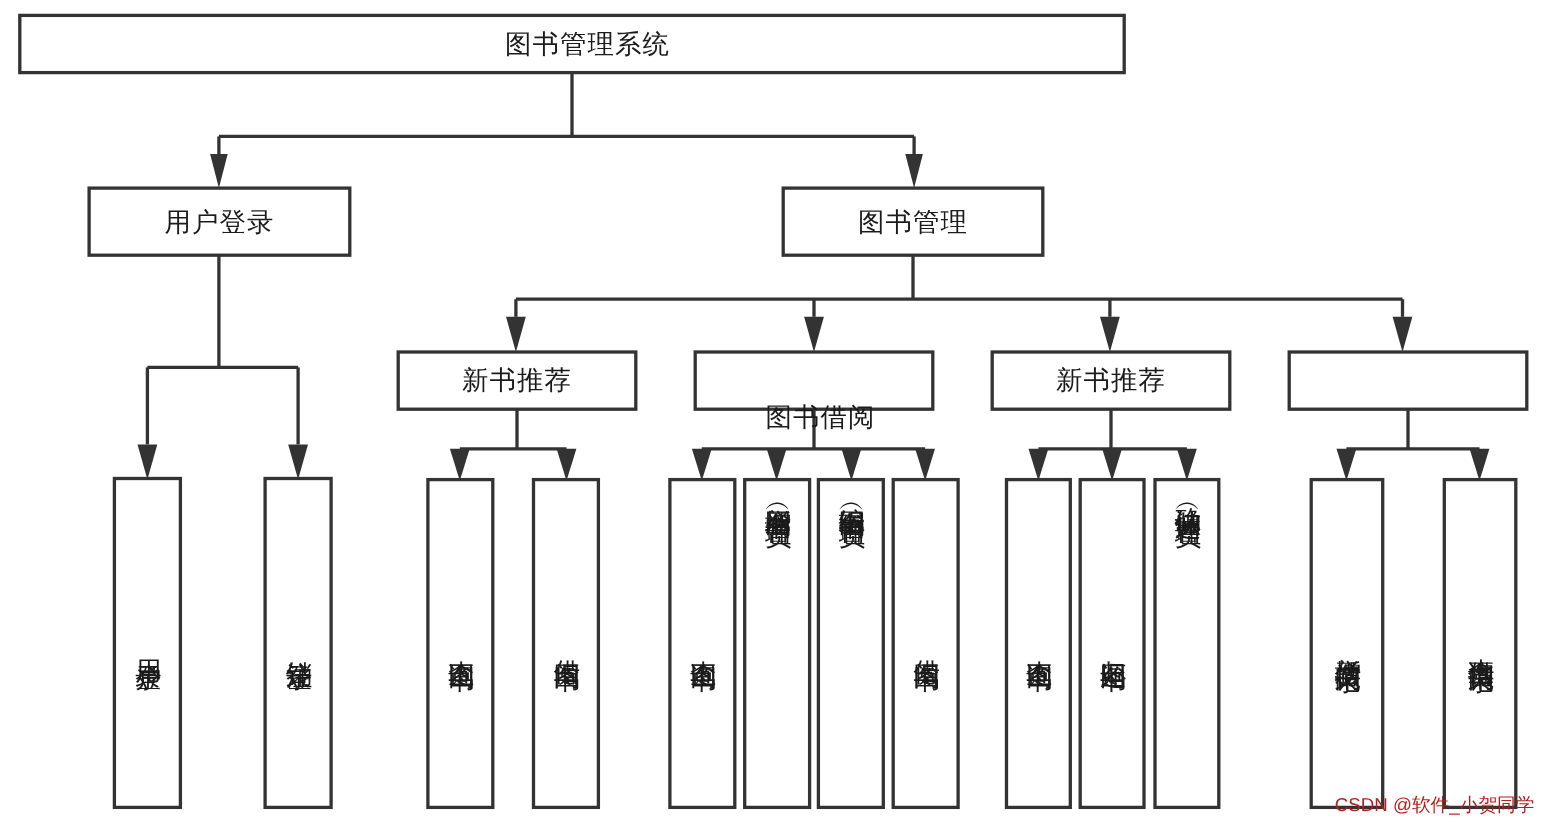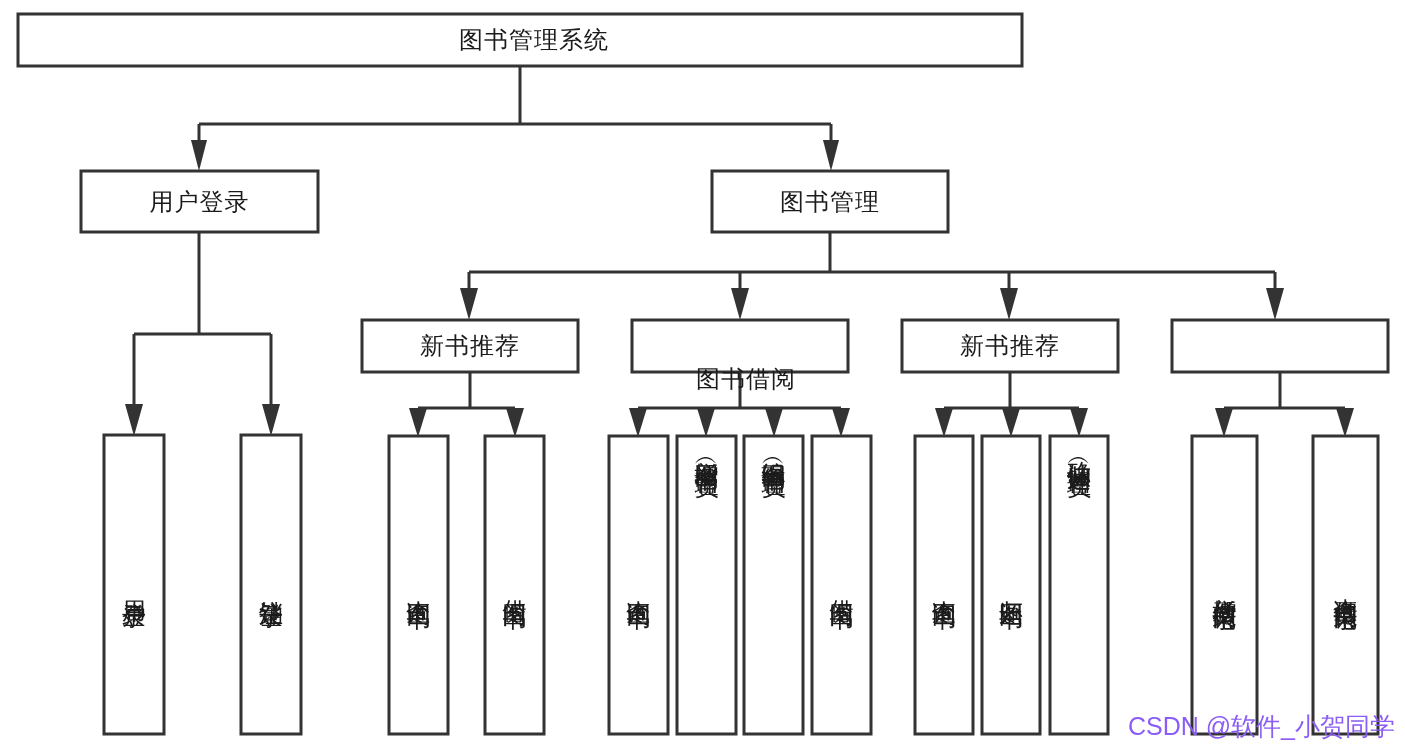--- a/index.html
+++ b/index.html
@@ -20,22 +20,22 @@
     stroke:#333333;
     stroke-width:3;
     fill:none;
     stroke-linecap:butt;
   }
   .arrow-head{fill:#333333;stroke:none;}
   .watermark{
     position:absolute;
     right:10px;
     bottom:4px;
-    color:#8b5cf6;
-    font-size:25px;
+    color:#b91c1c;
+    font-size:17px;
     font-family:"Liberation Sans","DejaVu Sans",sans-serif;
     white-space:nowrap;
     user-select:none;
   }
   .vlabel-wrap{
     position:absolute;
     display:flex;
     align-items:center;
     justify-content:center;
     pointer-events:none;

